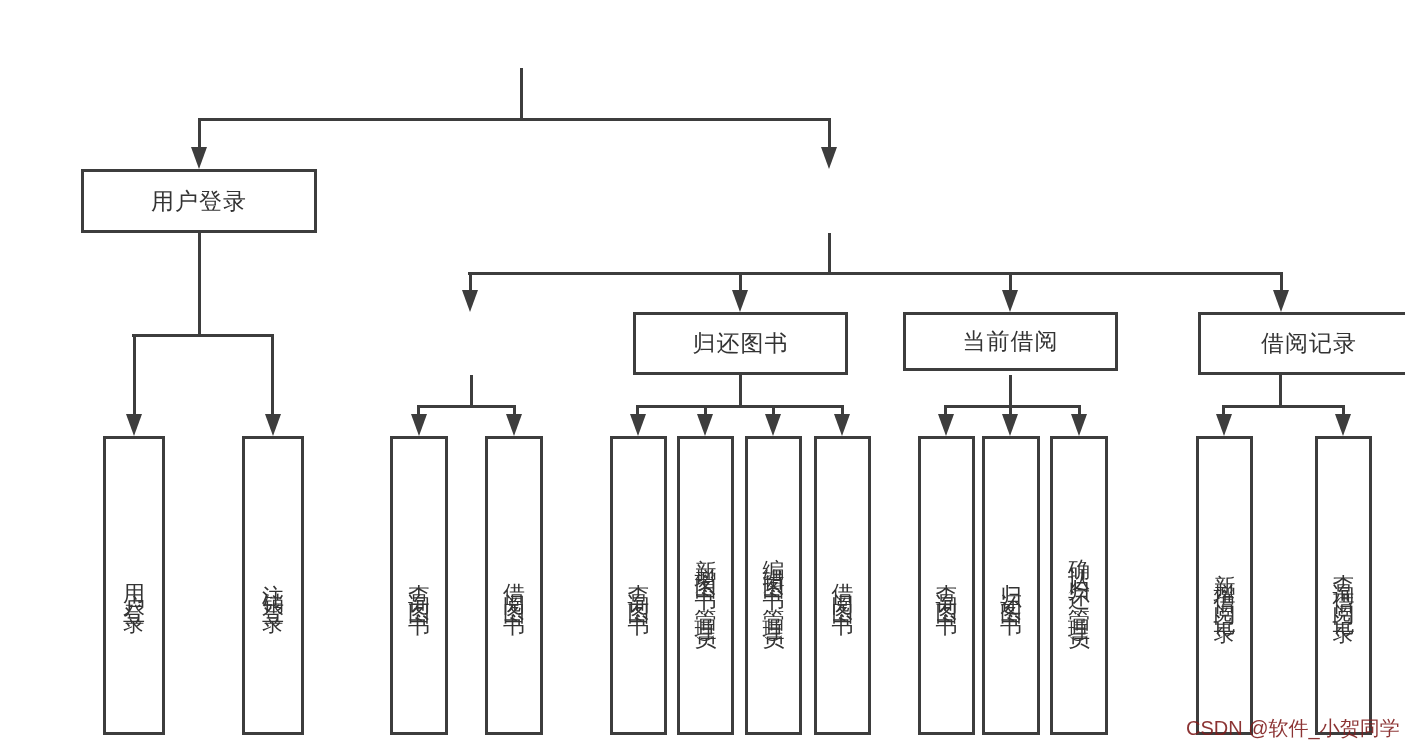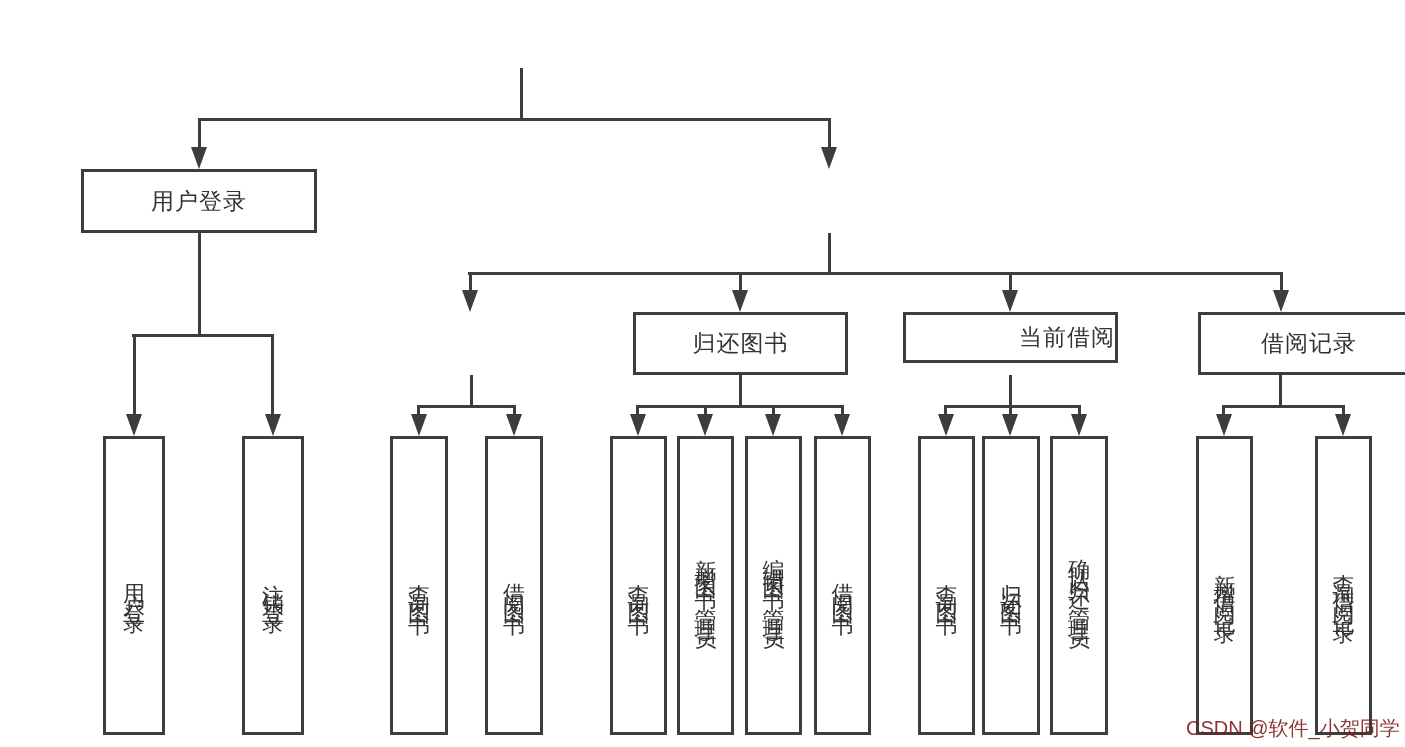--- a/index.html
+++ b/index.html
@@ -59,21 +59,21 @@
   <div class="line" style="left:739px; top:272px; width:3px; height:20px;"></div>
   <div class="arrow" style="left:732px; top:290px;"></div>
   <div class="line" style="left:1009px; top:272px; width:3px; height:20px;"></div>
   <div class="arrow" style="left:1002px; top:290px;"></div>
   <div class="line" style="left:1280px; top:272px; width:3px; height:20px;"></div>
   <div class="arrow" style="left:1273px; top:290px;"></div>
 
   <div class="box" style="left:633px; top:312px; width:215px; height:63px;">
     <span class="hlabel">归还图书</span>
   </div>
-  <div class="box" style="left:903px; top:312px; width:215px; height:51px;justify-content:flex-end;">
+  <div class="box" style="left:903px; top:312px; width:215px; height:59px;">
     <span class="hlabel">当前借阅</span>
   </div>
   <div class="box" style="left:1172px; top:312px; width:222px; height:63px;margin-left:26px;">
     <span class="hlabel">借阅记录</span>
   </div>
 
   <div class="line" style="left:470px; top:375px; width:3px; height:33px;"></div>
   <div class="line" style="left:417px; top:405px; width:99px; height:3px;"></div>
   <div class="line" style="left:417px; top:405px; width:3px; height:11px;"></div>
   <div class="arrow" style="left:411px; top:414px;"></div>

